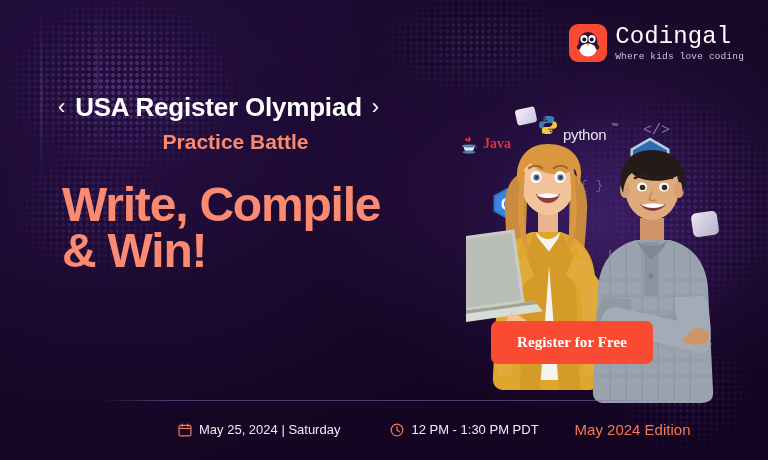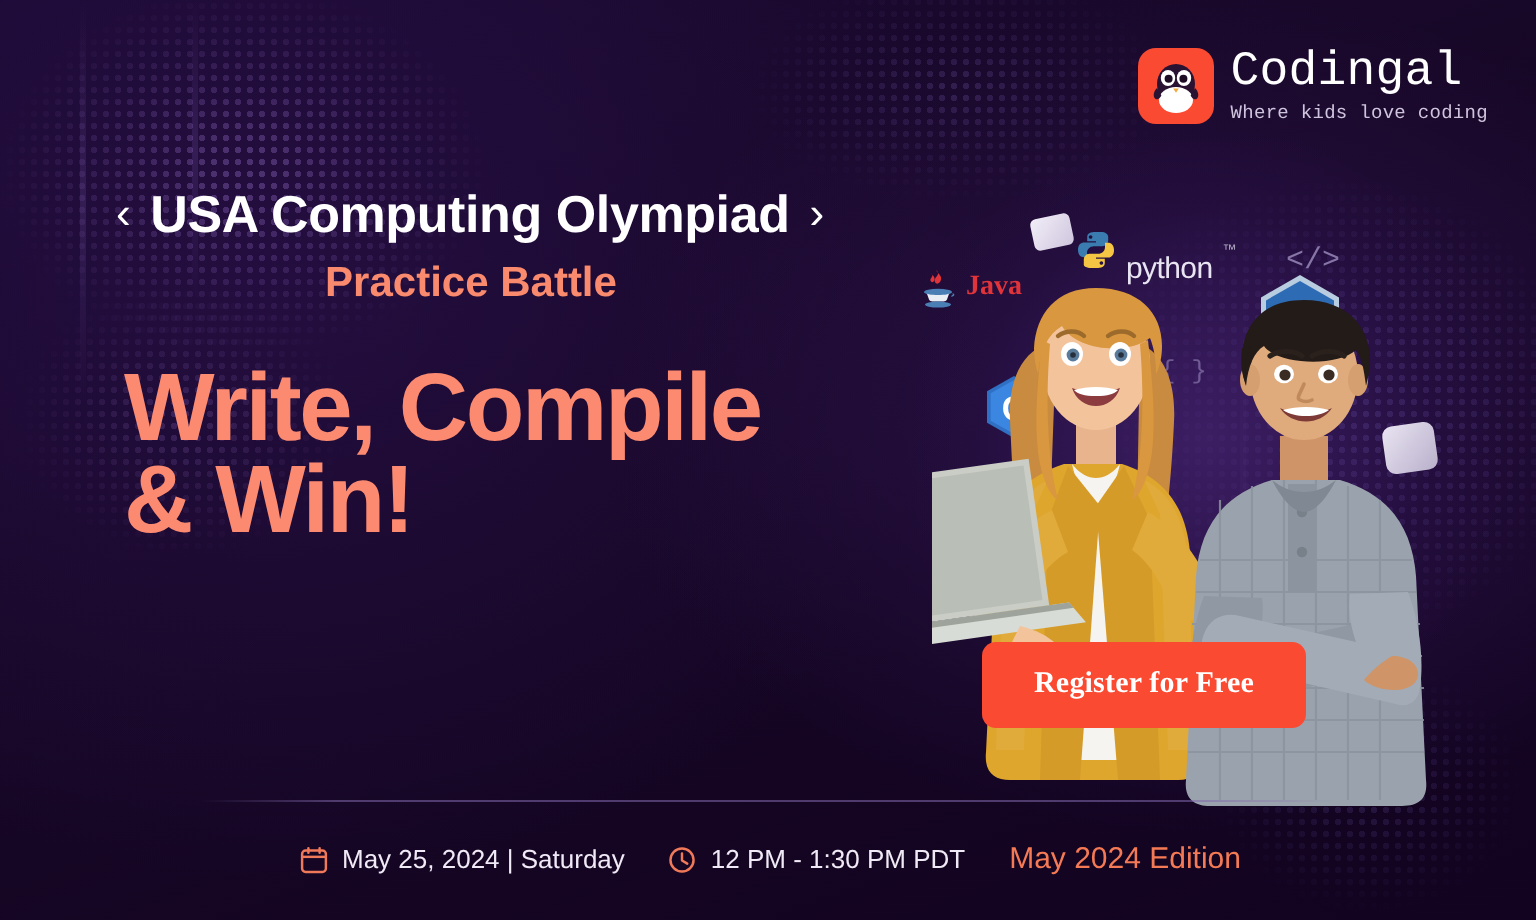--- a/index.html
+++ b/index.html
@@ -76,22 +76,22 @@
     display:flex; align-items:center; gap:16px;
     color:#f2ecf7; font-size:17px; font-weight:700; letter-spacing:.1px;
   }
   #meta-sep{ color:#6b5580; font-weight:400; font-size:16px; }
 
   #divider{ position:absolute; left:100px; top:400px; width:570px; height:1px;
     background:linear-gradient(90deg,rgba(120,95,160,0),rgba(128,104,170,.55) 12%,rgba(128,104,170,.55) 88%,rgba(120,95,160,0)); }
 
   
   #footer{ position:absolute; left:150px; top:421px; display:flex; align-items:center; gap:22px; }
-  .f-item{ display:flex; align-items:center; gap:7px; color:#f0eaf6; font-size:13px; font-weight:400; white-space:nowrap; }
-  #edition{ color:#f47a55; font-size:15px; font-weight:400; white-space:nowrap; }
+  .f-item{ display:flex; align-items:center; gap:7px; color:#f0eaf6; font-size:13px; font-weight:400; white-space:nowrap;margin-left:28px; }
+  #edition{ color:#f47a55; font-size:15px; font-weight:400; margin-left:14px; white-space:nowrap; }
   .ico{ flex:0 0 auto; display:block; }
 
   
   #photo{ position:absolute; right:0; top:0; width:330px; height:460px; }
   #glow{ position:absolute; right:20px; top:70px; width:290px; height:300px;
     background:radial-gradient(ellipse at 50% 50%, rgba(63,32,104,.85) 0%, rgba(40,16,72,.35) 55%, rgba(26,8,48,0) 75%); }
 
   .badge{ position:absolute; }
   
   #badge-java{ left:22px; top:133px; display:flex; align-items:center; gap:3px; }
@@ -306,21 +306,21 @@
     </div>
     <div id="logo-text">
       <div id="logo-name">Codingal</div>
       <div id="logo-tag">Where kids love coding</div>
     </div>
   </div>
 
   <div id="headline-block">
     <div id="event-title">
       <span class="chev">‹</span>
-      <span>USA Computing Olympiad</span>
+      <span>USA Register Olympiad</span>
       <span class="chev">›</span>
     </div>
     <div id="event-sub">Practice Battle</div>
   </div>
 
   <div id="main-headline">
     <span class="l1">Write, Compile</span>
     <span class="l2">&amp; Win!</span>
   </div>
 

